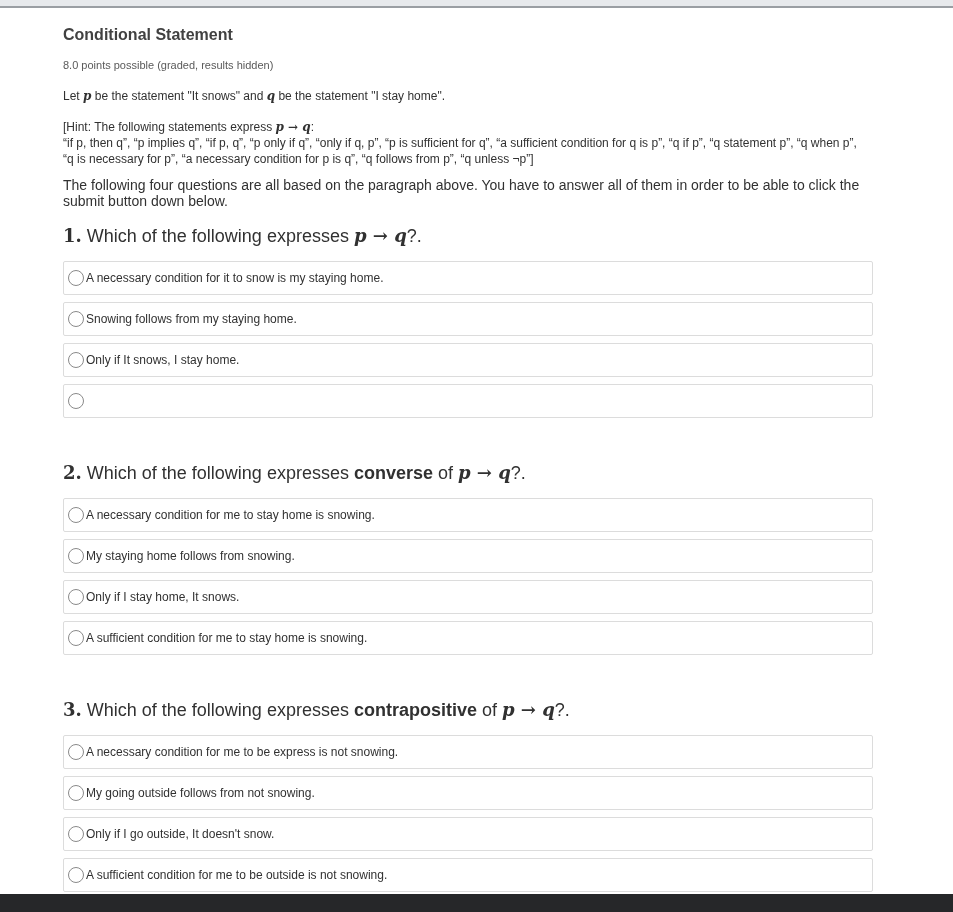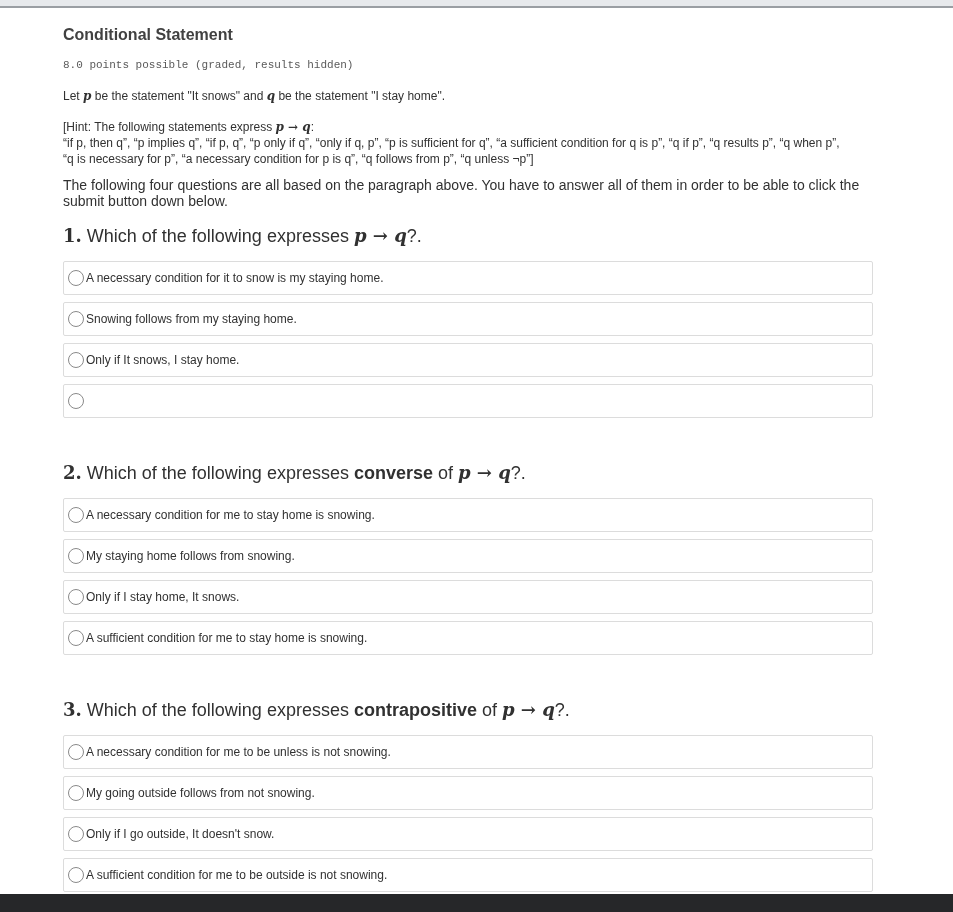--- a/index.html
+++ b/index.html
@@ -6,21 +6,21 @@
   body {
     width: 953px; height: 912px; overflow: hidden; position: relative;
     background: #ffffff; font-family: "Liberation Sans", "DejaVu Sans", sans-serif; color: #313131;
   }
   .topbar {
     position: absolute; left: 0; top: 0; width: 953px; height: 6px;
     background: #e7e9ec; border-bottom: 2px solid #9a9ea3;
   }
   .content { position: absolute; left: 63px; top: 23px; width: 810px; }
   .problem-title { font-size: 16px; font-weight: bold; color: #414141; margin: 2px 0 0 0; line-height: 20px; }
-  .points { font-size: 11px; color: #5a5a5a; margin-top: 13px; line-height: 14px; font-family: Liberation Mono, monospace; }
+  .points { font-size: 11px; color: #5a5a5a; margin-top: 13px; line-height: 14px; }
   .statement { font-size: 12px; margin-top: 16px; line-height: 16px; color: #313131; }
   .math { font-family: "DejaVu Serif", "Liberation Serif", serif; font-style: italic; font-weight: bold; }
   .hint { font-size: 12px; margin-top: 15px; line-height: 16px; color: #313131; }
   .instructions { font-size: 14px; margin-top: 10px; line-height: 16px; color: #313131; }
   .question { font-size: 18px; color: #313131; line-height: 20px; }
   .q-num { font-family: "DejaVu Serif", "Liberation Serif", serif; font-weight: bold; }
   .q-math { font-family: "DejaVu Serif", "Liberation Serif", serif; font-style: italic; }
   .choices { margin-top: 15px; }
   .choice {
     box-sizing: border-box; width: 810px; height: 34px; border: 1px solid #dcdcdc; border-radius: 2px;
@@ -43,21 +43,21 @@
 <div class="content">
   <h3 class="problem-title">Conditional Statement</h3>
   <div class="points">8.0 points possible (graded, results hidden)</div>
 
   <p class="statement" style="margin-bottom:0;">
     <span>Let </span><span class="math">p</span><span> be the statement "It snows" and </span><span class="math">q</span><span> be the statement "I stay home".</span>
   </p>
 
   <div class="hint">
     <div><span>[Hint: The following statements express </span><span class="math">p → q</span><span>:</span></div>
-    <div>“if p, then q”, “p implies q”, “if p, q”, “p only if q”, “only if q, p”, “p is sufficient for q”, “a sufficient condition for q is p”, “q if p”, “q results p”, “q when p”,</div>
+    <div>“if p, then q”, “p implies q”, “if p, q”, “p only if q”, “only if q, p”, “p is sufficient for q”, “a sufficient condition for q is p”, “q if p”, “q statement p”, “q when p”,</div>
     <div>“q is necessary for p”, “a necessary condition for p is q”, “q follows from p”, “q unless ¬p”]</div>
   </div>
 
   <div class="instructions">The following four questions are all based on the paragraph above. You have to answer all of them in order to be able to click the submit button down below.</div>
 
   <div style="margin-top:17px;">
     <div class="question">
       <span class="q-num">1.</span><span> Which of the following expresses </span><b></b><span></span><span class="q-math" style="font-weight:bold;">p → q</span><span>?.</span>
     </div>
     <div class="choices">
@@ -103,21 +103,21 @@
     </div>
   </div>
 
   <div style="margin-top:45px;">
     <div class="question">
       <span class="q-num">3.</span><span> Which of the following expresses </span><b>contrapositive</b><span> of </span><span class="q-math" style="font-weight:bold;">p → q</span><span>?.</span>
     </div>
     <div class="choices">
       <label class="choice">
           <span class="radio"></span>
-          <span class="choice-label">A necessary condition for me to be unless is not snowing.</span>
+          <span class="choice-label">A necessary condition for me to be express is not snowing.</span>
         </label>
       <label class="choice">
           <span class="radio"></span>
           <span class="choice-label">My going outside follows from not snowing.</span>
         </label>
       <label class="choice">
           <span class="radio"></span>
           <span class="choice-label">Only if I go outside, It doesn't snow.</span>
         </label>
       <label class="choice">

